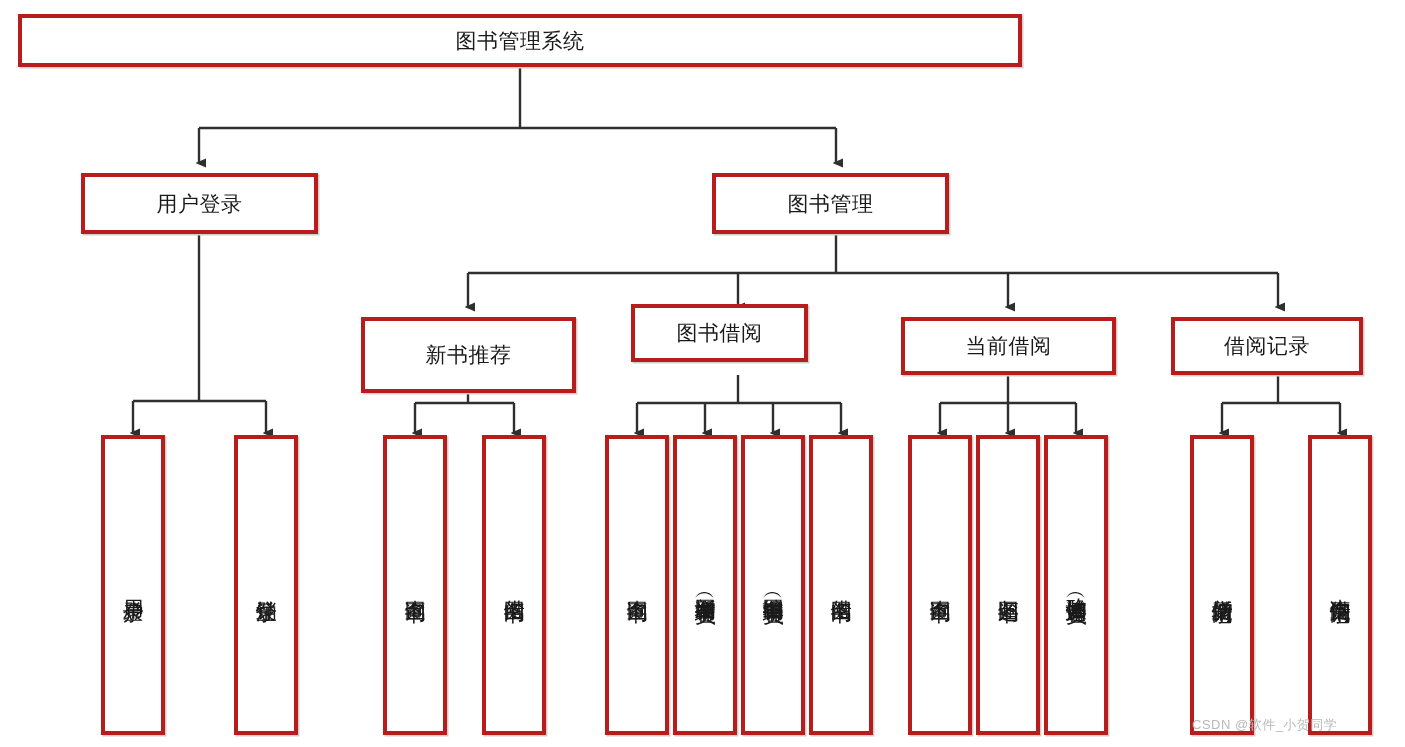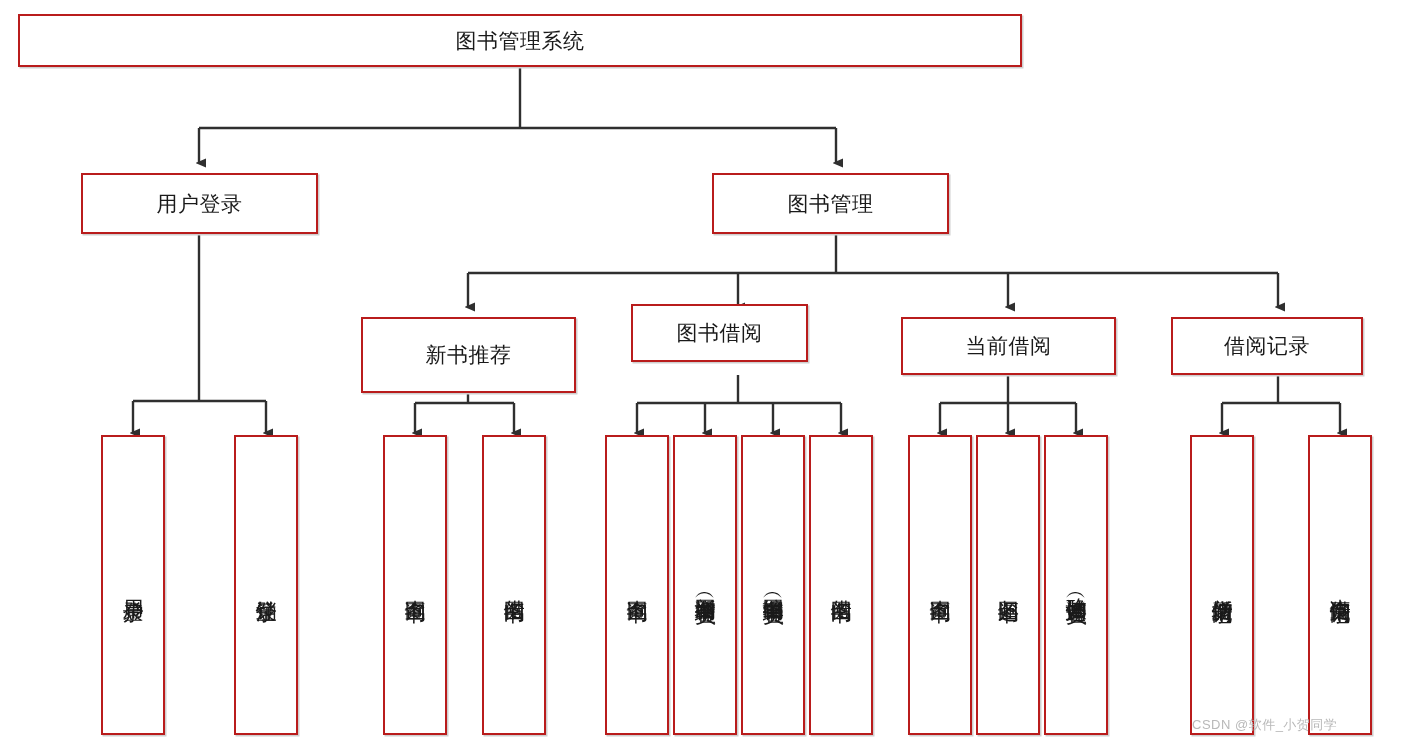--- a/index.html
+++ b/index.html
@@ -21,21 +21,21 @@
     position: absolute;
     left: 0;
     top: 0;
     width: 1405px;
     height: 747px;
   }
   .node {
     position: absolute;
     box-sizing: border-box;
     background: #ffffff;
-    border: 2px solid #b91c1c;
+    border: 4px solid #b91c1c;
     box-shadow: 1.5px 1.5px 0 0 #cfcfcf;
     display: flex;
     align-items: center;
     justify-content: center;
     color: #1a1a1a;
   }
   .node.horiz {
     font-size: 21px;
     letter-spacing: 0.5px;
   }

